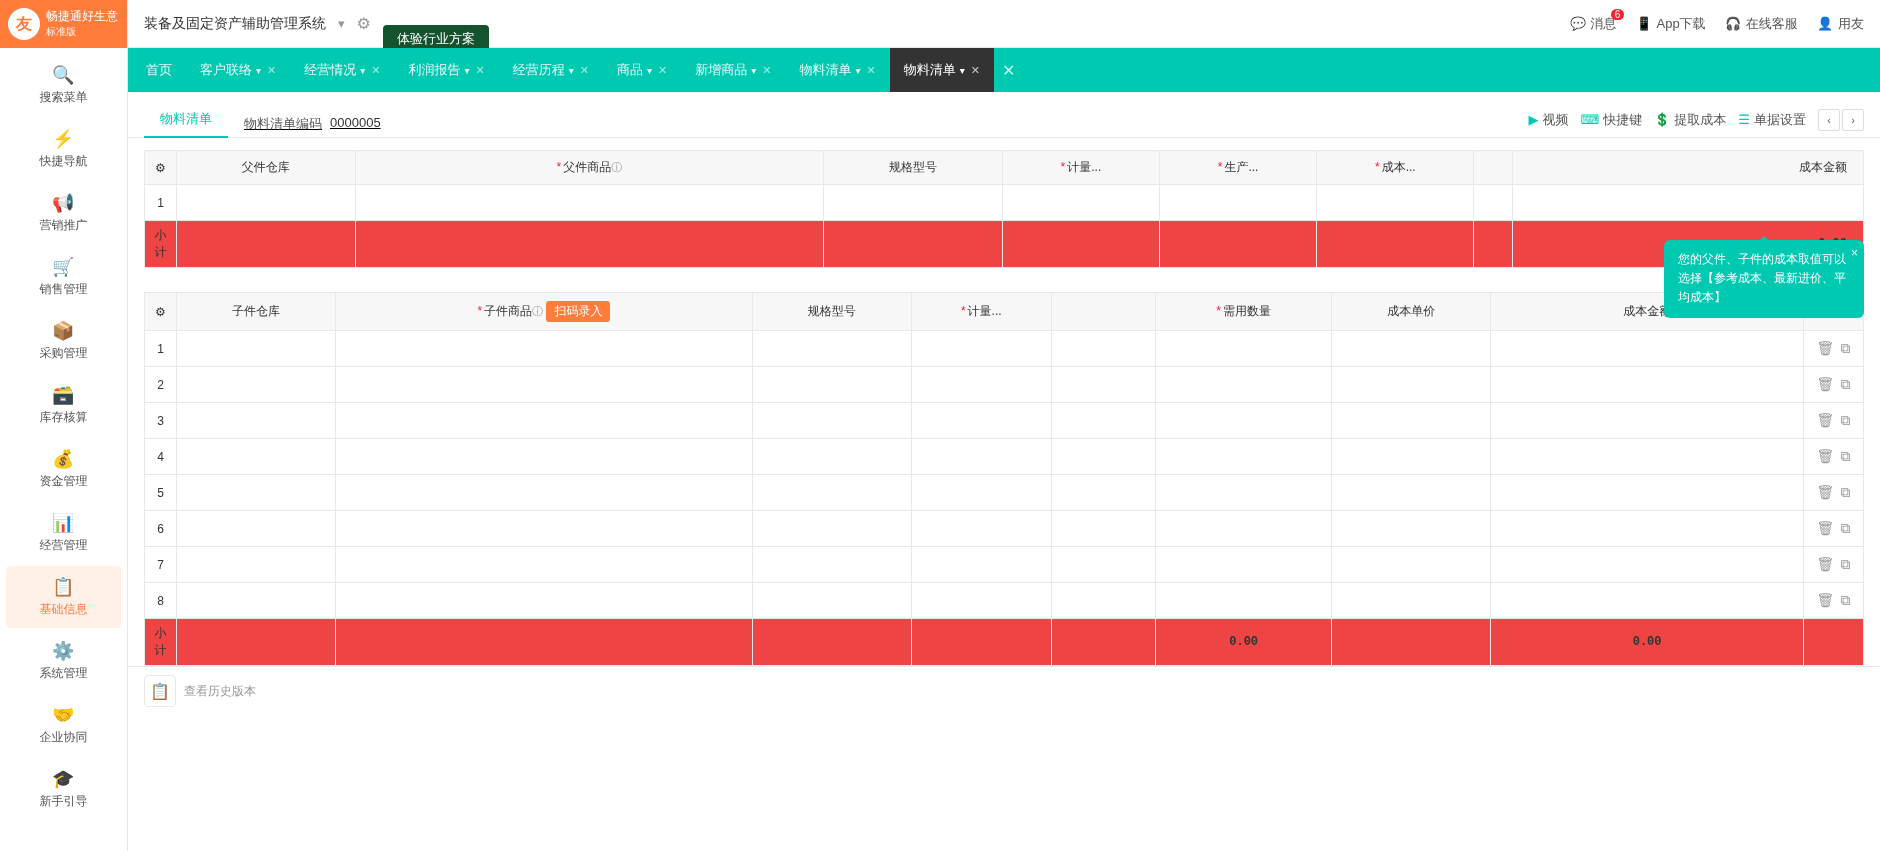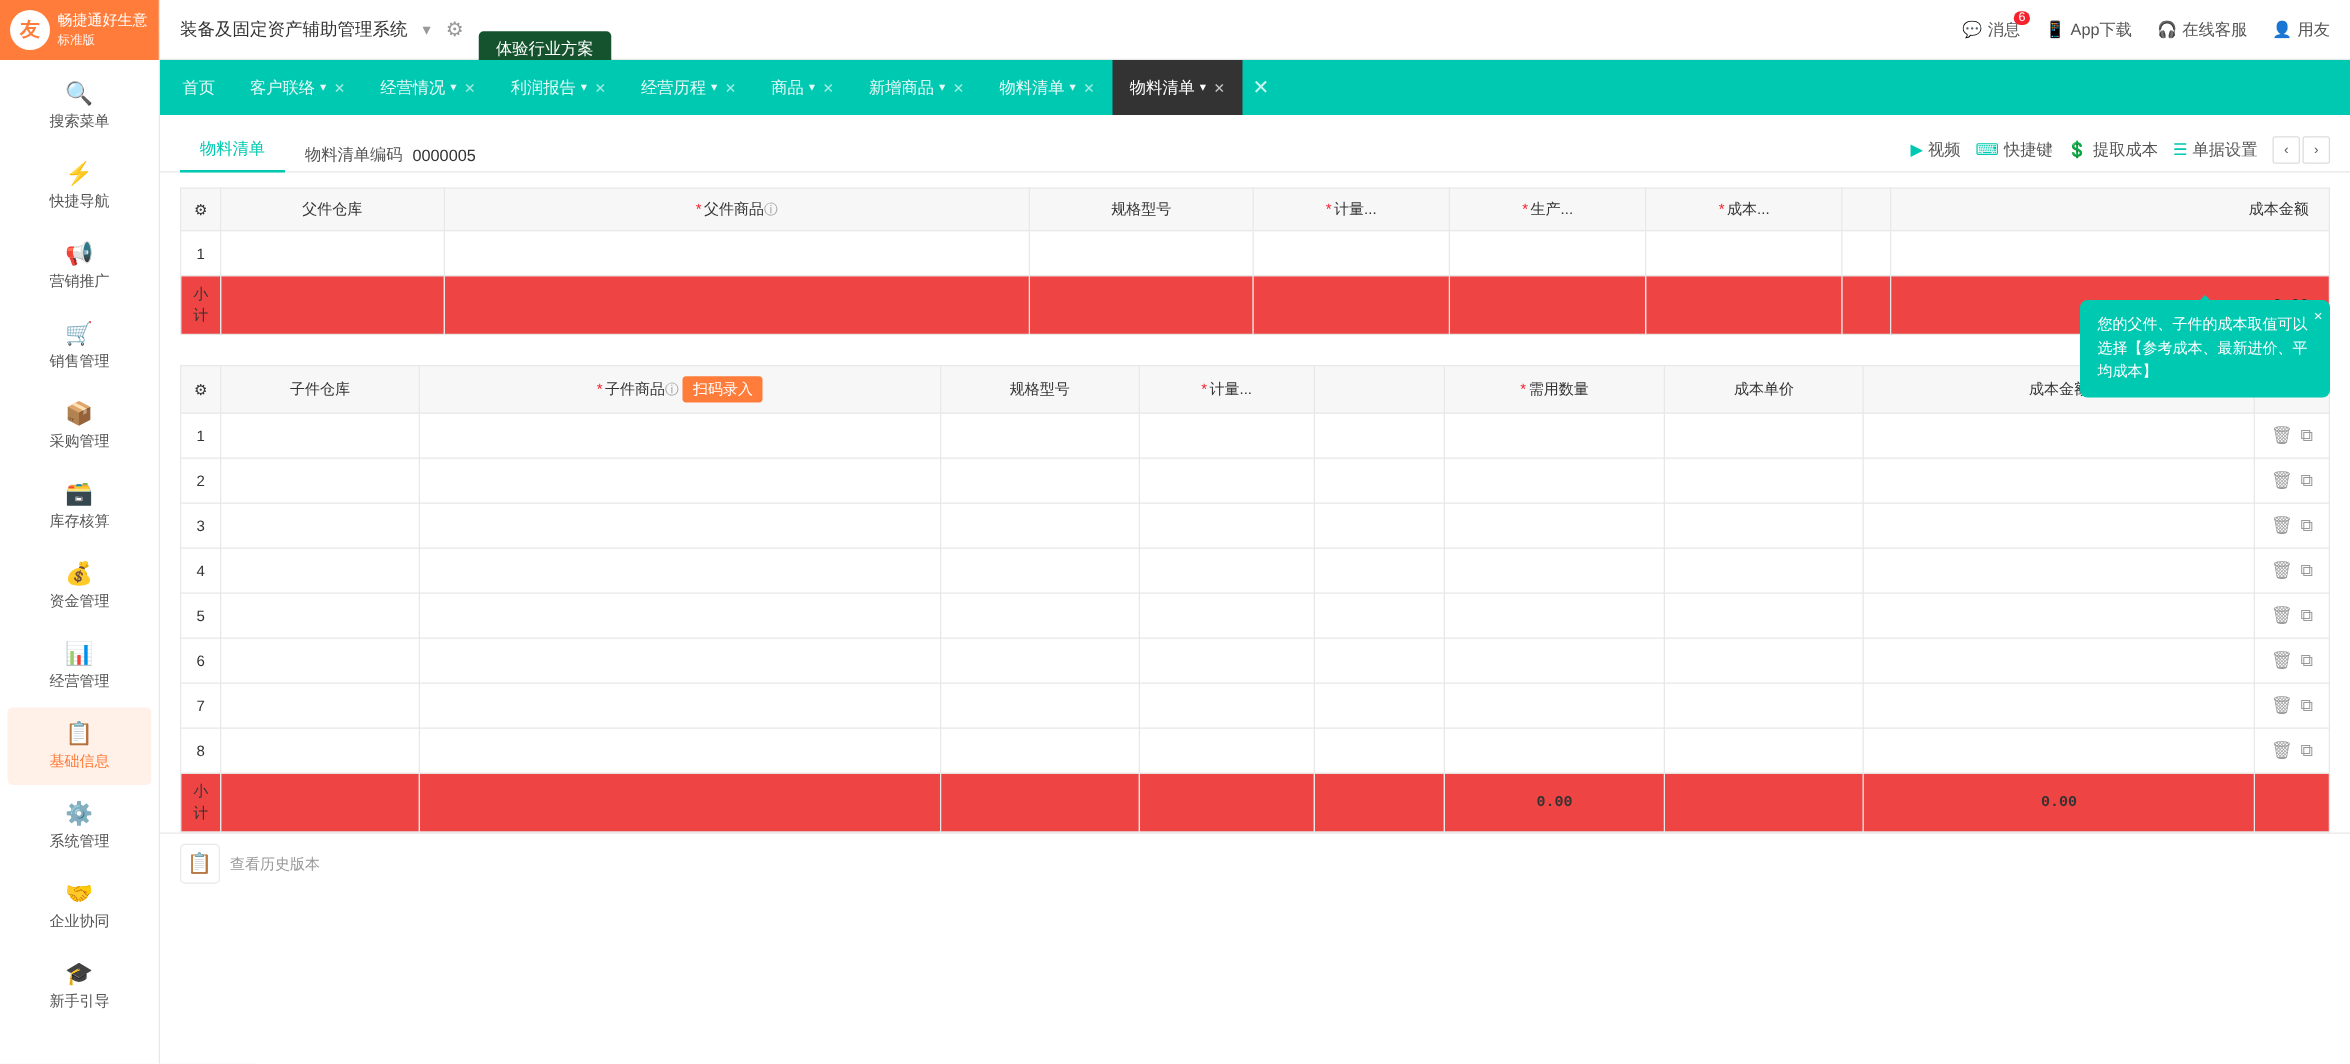--- a/index.html
+++ b/index.html
@@ -473,21 +473,21 @@
         <span class="arrow">▾</span>
         <span class="close-x">✕</span>
       </div>
       <span class="nav-end-close">✕</span>
   </div>
 
   <div class="content">
 
     <div class="sub-header">
       <div class="sub-tab active">物料清单</div>
-      <div style="display:flex;align-items:center;padding:8px 0 0 16px;margin-bottom:-1px;">
+      <div style="display:flex;align-items:flex-start;padding:8px 0 0 16px;margin-bottom:-1px;text-decoration:underline;">
         <span class="sub-code-label">物料清单编码</span>
         <span style="margin-left:8px;" class="sub-code-value">0000005</span>
       </div>
       <div class="sub-header-right">
         <div class="toolbar-item">
           <span class="icon">▶</span>
           <span>视频</span>
         </div>
         <div class="toolbar-item">
           <span class="icon">⌨</span>

